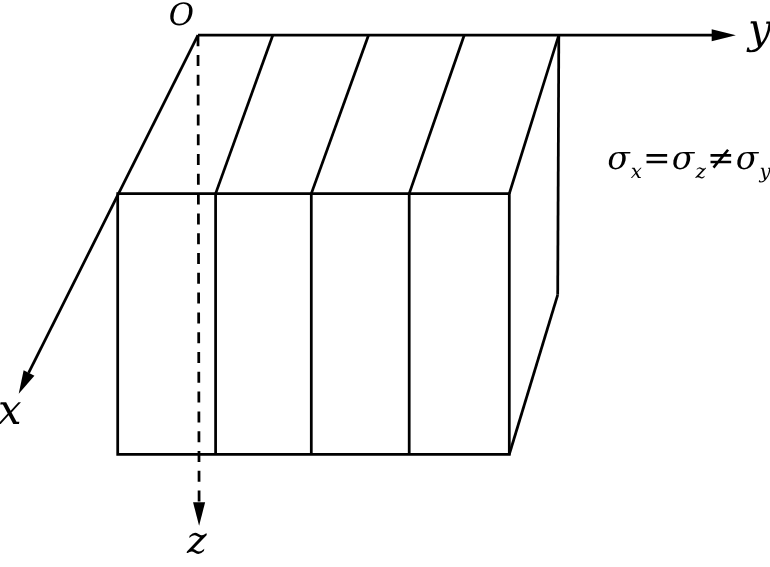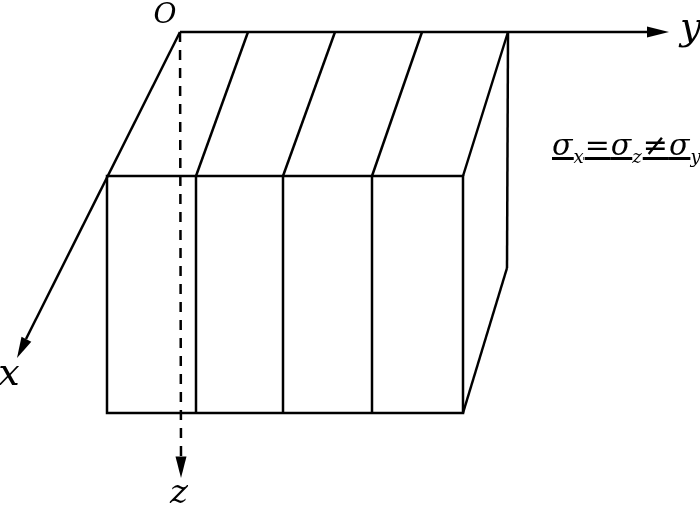--- a/index.html
+++ b/index.html
@@ -31,21 +31,20 @@
   .equation {
     position: absolute;
     left: 552px;
     top: 130px;
     font-family: "DejaVu Serif", "Liberation Serif", serif;
     font-style: italic;
     font-size: 30px;
     letter-spacing: 1px;
     white-space: nowrap;
     line-height: 1;
-    text-decoration: underline;
   }
   .equation sub {
     font-size: 0.6em;
     vertical-align: -0.42em;
     letter-spacing: 0;
     margin-right: 1px;
   }
 </style>
 </head>
 <body>

